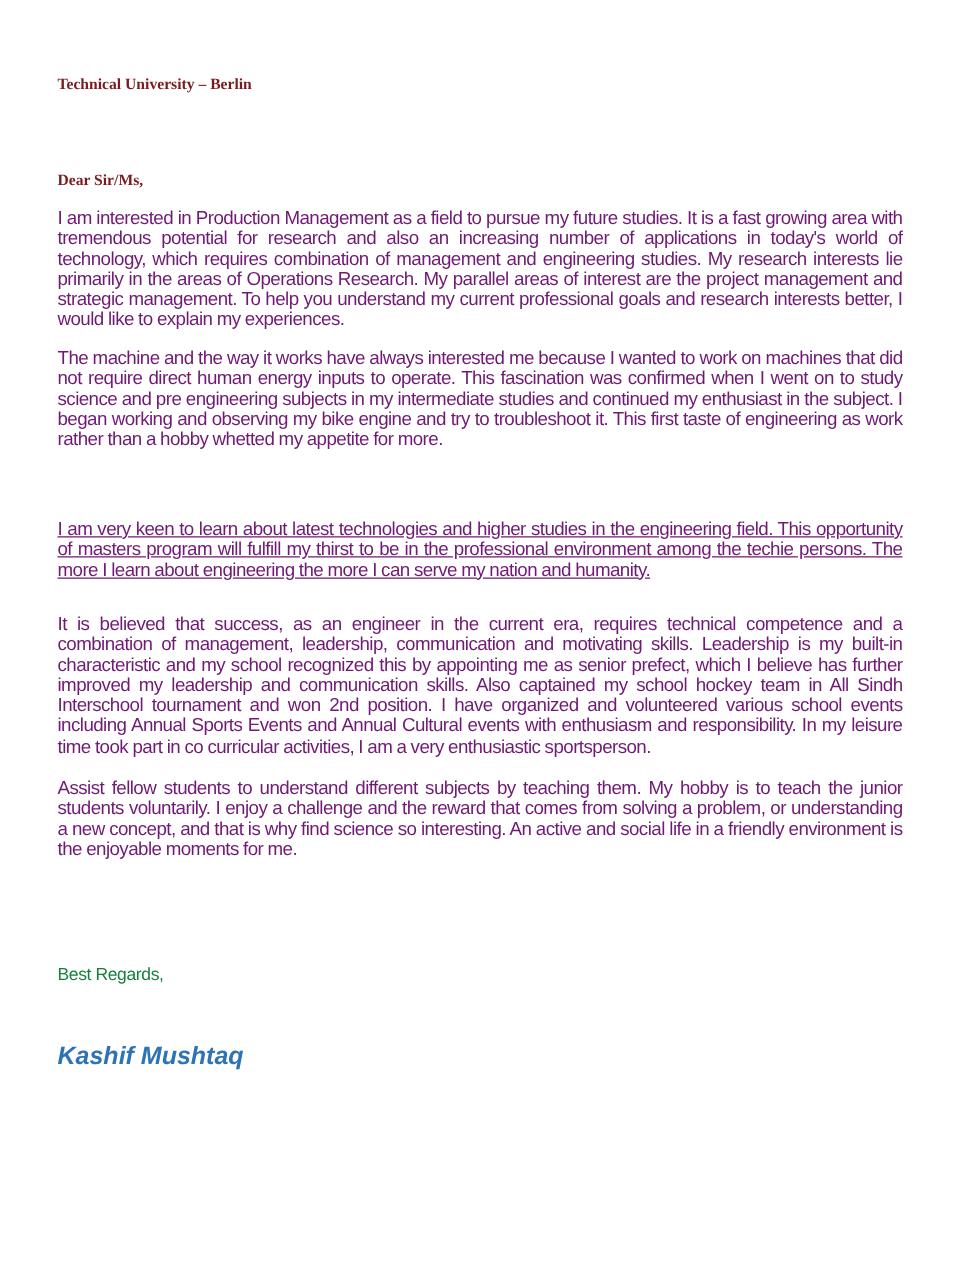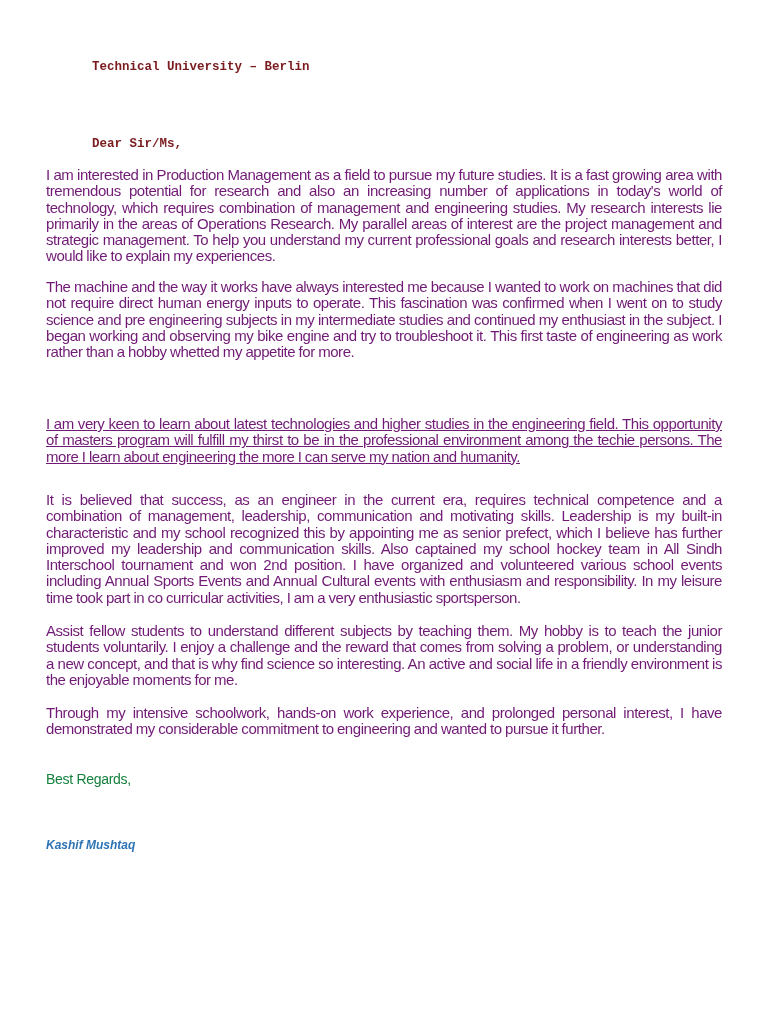--- a/index.html
+++ b/index.html
@@ -1,48 +1,47 @@
 <!DOCTYPE html>
 <html><head>
 <meta charset="utf-8">
 <style>
   html, body { margin: 0; padding: 0; background: #ffffff; }
   body { width: 768px; height: 1024px; position: relative; overflow: hidden; }
   .page { position: absolute; left: 0; top: 0; width: 768px; height: 1024px; background: #ffffff; }
   .hdr {
     position: absolute; left: 46px;
-    font-family: Liberation Mono, monospace; font-weight: bold;
-    font-size: 12.5px; line-height: 16px; color: #7a1c1f; white-space: nowrap; margin-left: 46px;
+    font-family: Liberation Serif, serif; font-weight: bold;
+    font-size: 12.5px; line-height: 16px; color: #7a1c1f; white-space: nowrap;
   }
   .para {
     position: absolute; left: 46px; width: 676px;
     font-family: "Liberation Sans", sans-serif; font-size: 15px; line-height: 16.3px;
     color: #701a75; text-align: justify; letter-spacing: -0.45px; word-spacing: -0.3px;
     transform-origin: left top;
   }
   .plain {
     position: absolute; left: 46px;
     font-family: "Liberation Sans", sans-serif; font-size: 14px; line-height: 16px; color: #15803d;
     letter-spacing: -0.3px;
   }
   .sig {
     position: absolute; left: 46px;
     font-family: "Liberation Sans", sans-serif; font-weight: bold; font-style: italic;
-    font-size: 12px; line-height: 16px; color: #2e74b5;
+    font-size: 20px; line-height: 16px; color: #2e74b5;
   }
 </style>
 </head>
 <body>
 
 <div class="page">
   <div class="hdr" style="top:59px;">Technical University – Berlin</div>
   <div class="hdr" style="top:136px;">Dear Sir/Ms,</div>
 
   <div class="para" style="top:167px;">I am interested in Production Management as a field to pursue my future studies.  It is a fast growing area with tremendous potential for research and also an increasing number of applications in today's world of technology, which requires combination of management and engineering studies. My research interests lie primarily in the areas of Operations Research. My parallel areas of interest are the project management and strategic management. To help you understand my current professional goals and research interests better, I would like to explain my experiences.</div>
   <div class="para" style="top:279px;">The machine and the way it works have always interested me because I wanted to work on machines that did not require direct human energy inputs to operate. This fascination was confirmed when I went on to study science and pre engineering subjects in my intermediate studies and continued my enthusiast in the subject. I began working and observing my bike engine and try to troubleshoot it. This first taste of engineering as work rather than a hobby whetted my appetite for more.</div>
   <div class="para" style="top:416px;text-decoration:underline;">I am very keen to learn about latest technologies and higher studies in the engineering field. This opportunity of masters program will fulfill my thirst to be in the professional environment among the techie persons. The more I learn about engineering the more I can serve my nation and humanity.</div>
   <div class="para" style="top:492px;">It is believed that success, as an engineer in the current era, requires technical competence and a combination of management, leadership, communication and motivating skills. Leadership is my built-in characteristic and my school recognized this by appointing me as senior prefect, which I believe has further improved my leadership and communication skills. Also captained my school hockey team in All Sindh Interschool tournament and won 2nd position. I have organized and volunteered various school events including Annual Sports Events and Annual Cultural events with enthusiasm and responsibility. In my leisure time took part in co curricular activities, I am a very enthusiastic sportsperson.</div>
   <div class="para" style="top:623px;">Assist fellow students to understand different subjects by teaching them. My hobby is to teach the junior students voluntarily. I enjoy a challenge and the reward that comes from solving a problem, or understanding a new concept, and that is why find science so interesting. An active and social life in a friendly environment is the enjoyable moments for me.</div>
-  <div class="para" style="top:705px;">Through my intensive schoolwork, hands-on work experience, and prolonged personal interest, I have demonstrated my considerable commitment to engineering and wanted to pursue it further.</div>
 
   <div class="plain" style="top:771px;">Best Regards,</div>
   <div class="sig" style="top:837px;">Kashif Mushtaq</div>
 </div>
 
 </body></html>

